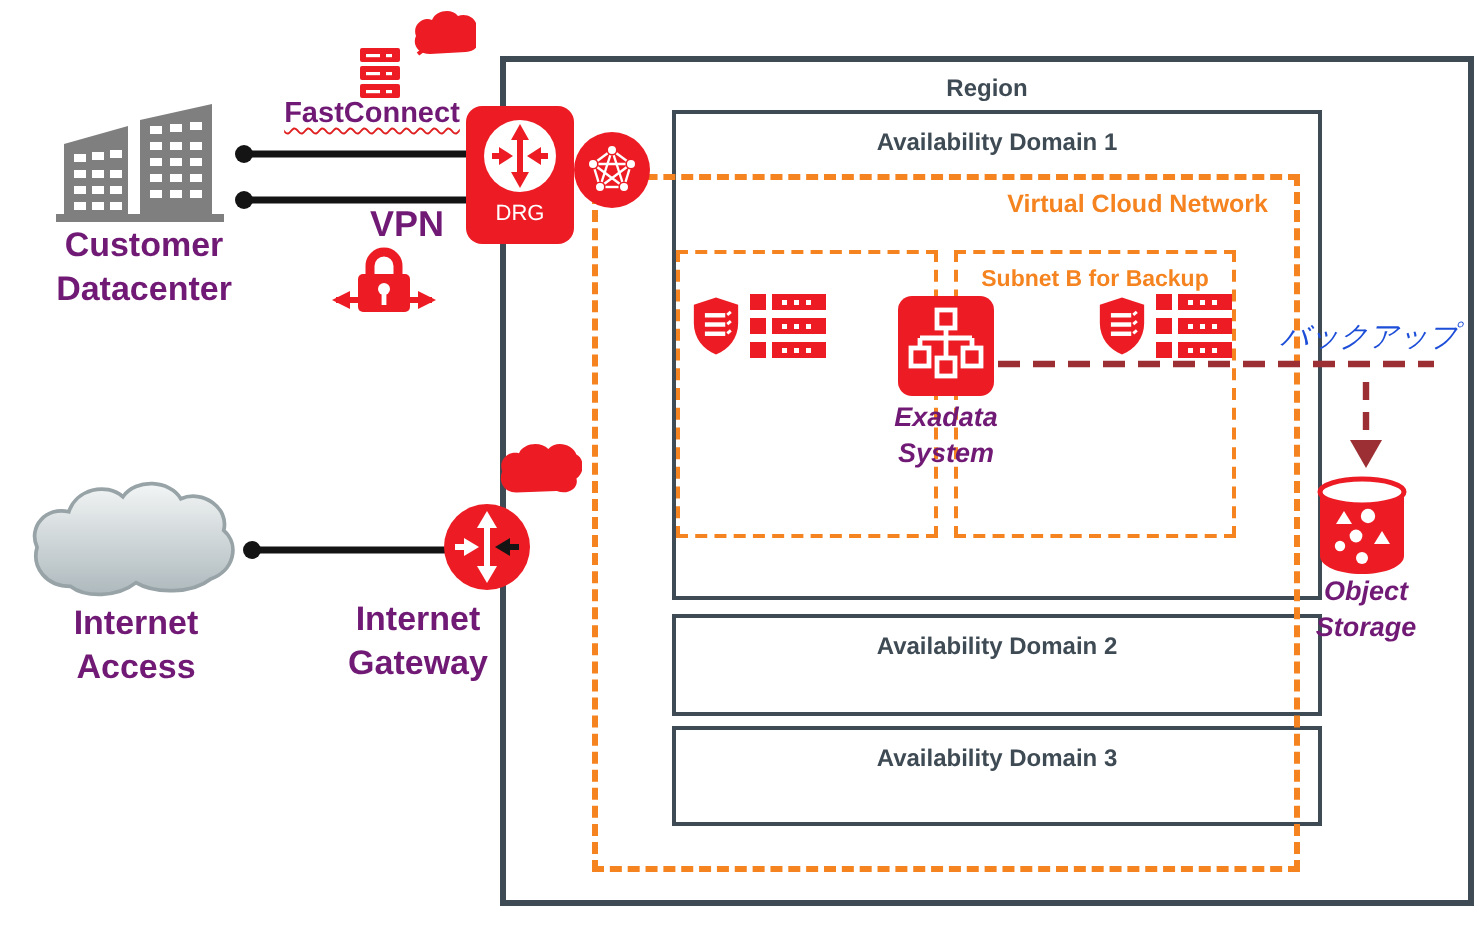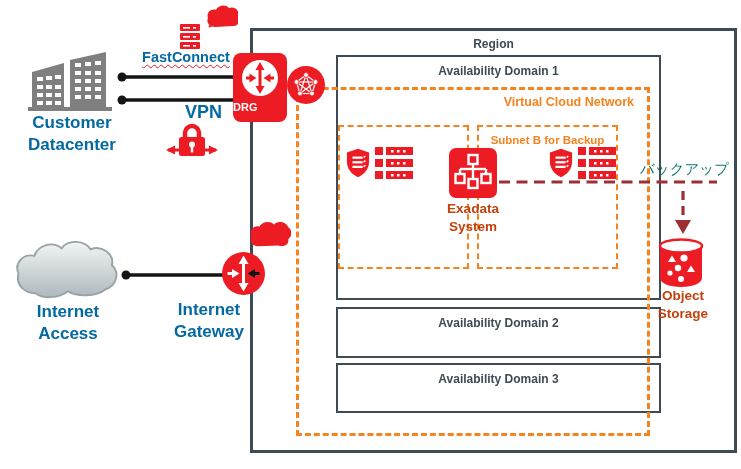--- a/index.html
+++ b/index.html
@@ -29,43 +29,43 @@
   .subnet-b{left:477px;top:125px;width:141px;height:144px;}
   .subnet-label{margin-top:7px;text-align:center;font-size:11.5px;
                 font-weight:600;color:#F5831F;}
   .subnet-icons{position:absolute;top:20px;display:flex;gap:5px;align-items:flex-start;}
   .subnet-a .subnet-icons{left:6px;}
   .subnet-b .subnet-icons{left:70px;}
 
   
   .abs{position:absolute;}
   .node-label{position:absolute;text-align:center;font-weight:bold;
-              color:#0369a1;font-size:17px;line-height:1.3;}
+              color:#701a75;font-size:17px;line-height:1.3;}
   .node-label span{display:block;}
-  .red-label{color:#c2410c;font-size:13.5px;}
+  .red-label{color:#701a75;font-size:13.5px;font-style:italic;}
   .lbl-customer{left:14px;top:112px;width:116px;}
   .lbl-fastconnect{left:141px;top:48px;width:90px;font-size:14.5px;
        text-decoration:underline;text-decoration-style:wavy;
        text-decoration-color:#E02020;text-decoration-thickness:1px;
        text-underline-offset:2px;}
   .lbl-vpn{left:172px;top:101px;width:50px;font-size:18px;text-align:right;}
   .lbl-internet-access{left:12px;top:301px;width:112px;}
   .lbl-internet-gateway{left:154px;top:299px;width:110px;}
   .lbl-exadata{left:427px;top:200px;width:92px;}
   .lbl-object-storage{left:637px;top:287px;width:92px;}
   .lbl-backup{left:640px;top:160px;width:92px;font-size:14.5px;font-weight:normal;
-              color:#0f766e;text-align:left;}
+              color:#1d4ed8;text-align:left;font-style:italic;}
 
   
   .drg-box{position:absolute;left:233px;top:53px;width:54px;height:69px;
            background:#ED1C24;border-radius:8px;}
   .drg-circle{position:absolute;left:9px;top:7px;width:36px;height:36px;
               background:#fff;border-radius:50%;}
-  .drg-text{position:absolute;left:0;right:0;top:48px;text-align:left;
-            color:#fff;font-weight:bold;font-size:11px;}
+  .drg-text{position:absolute;left:0;right:0;top:48px;text-align:center;
+            color:#fff;font-weight:normal;font-size:11px;}
 
   
   .ig-circle{position:absolute;left:222px;top:252px;width:43px;height:43px;
              background:#ED1C24;border-radius:50%;}
   .vcn-circle{position:absolute;left:287px;top:66px;width:38px;height:38px;
               background:#ED1C24;border-radius:50%;}
 
   svg{display:block;}
   .overlay{position:absolute;left:0;top:0;pointer-events:none;}
 </style>

